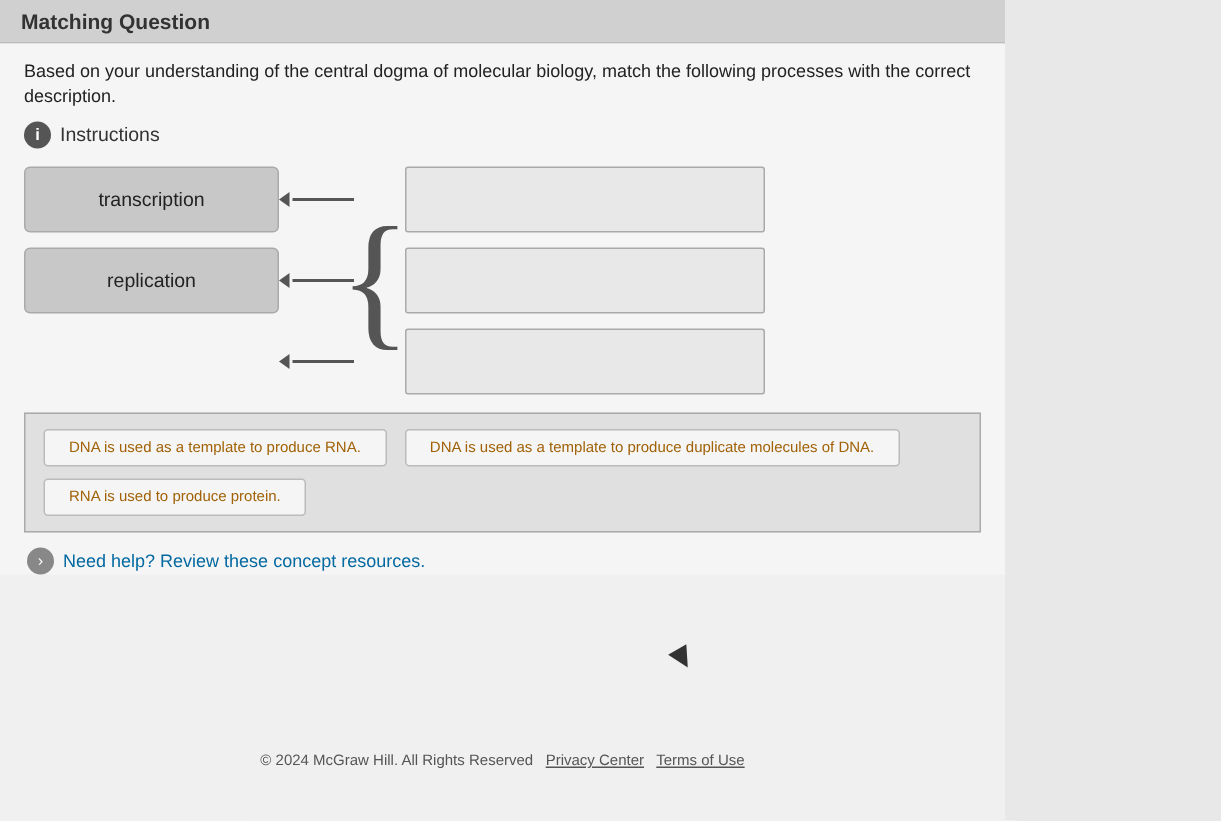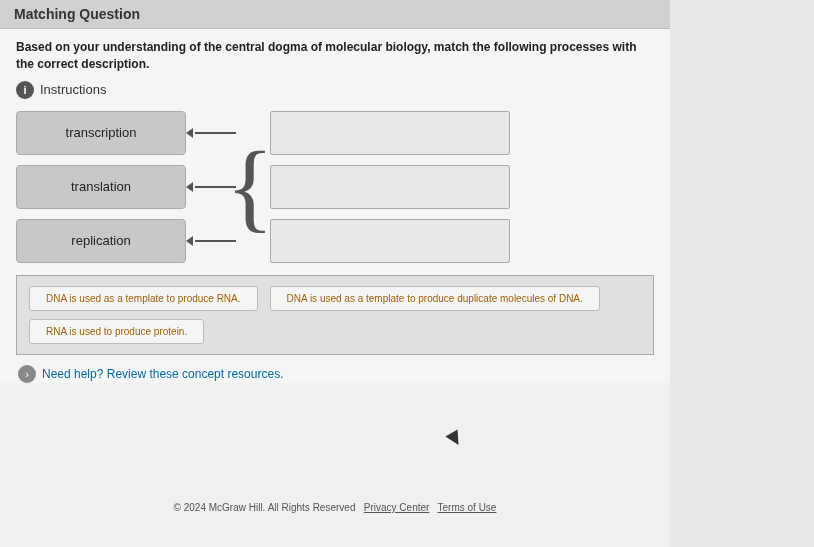--- a/index.html
+++ b/index.html
@@ -26,21 +26,20 @@
     }
     .main-content {
       background: #f5f5f5;
       padding: 10px 16px 0 16px;
     }
     .question-description {
       font-size: 12px;
       color: #222;
       margin-bottom: 8px;
       line-height: 1.4;
-      font-weight: bold;
     }
     .instructions-row {
       display: flex;
       align-items: center;
       gap: 6px;
       margin-bottom: 12px;
     }
     .instructions-icon {
       width: 18px;
       height: 18px;
@@ -217,23 +216,20 @@
       <span class="instructions-text">Instructions</span>
     </div>
 
     <div style="display:flex; align-items:flex-start; margin-bottom:12px;">
 
       <div class="left-terms">
         <div class="term-box">
           <span>transcription</span>
         </div>
         <div class="term-box">
-          <span>translation</span>
-        </div>
-        <div class="term-box">
           <span>replication</span>
         </div>
       </div>
 
       <div style="display:flex; align-items:center; width:80px;">
         <div style="display:flex; flex-direction:column; gap:10px; width:50px;">
 
           <div style="display:flex; align-items:center; height:44px;">
             <div class="connector-arrow"></div>
             <div class="connector-line"></div>

